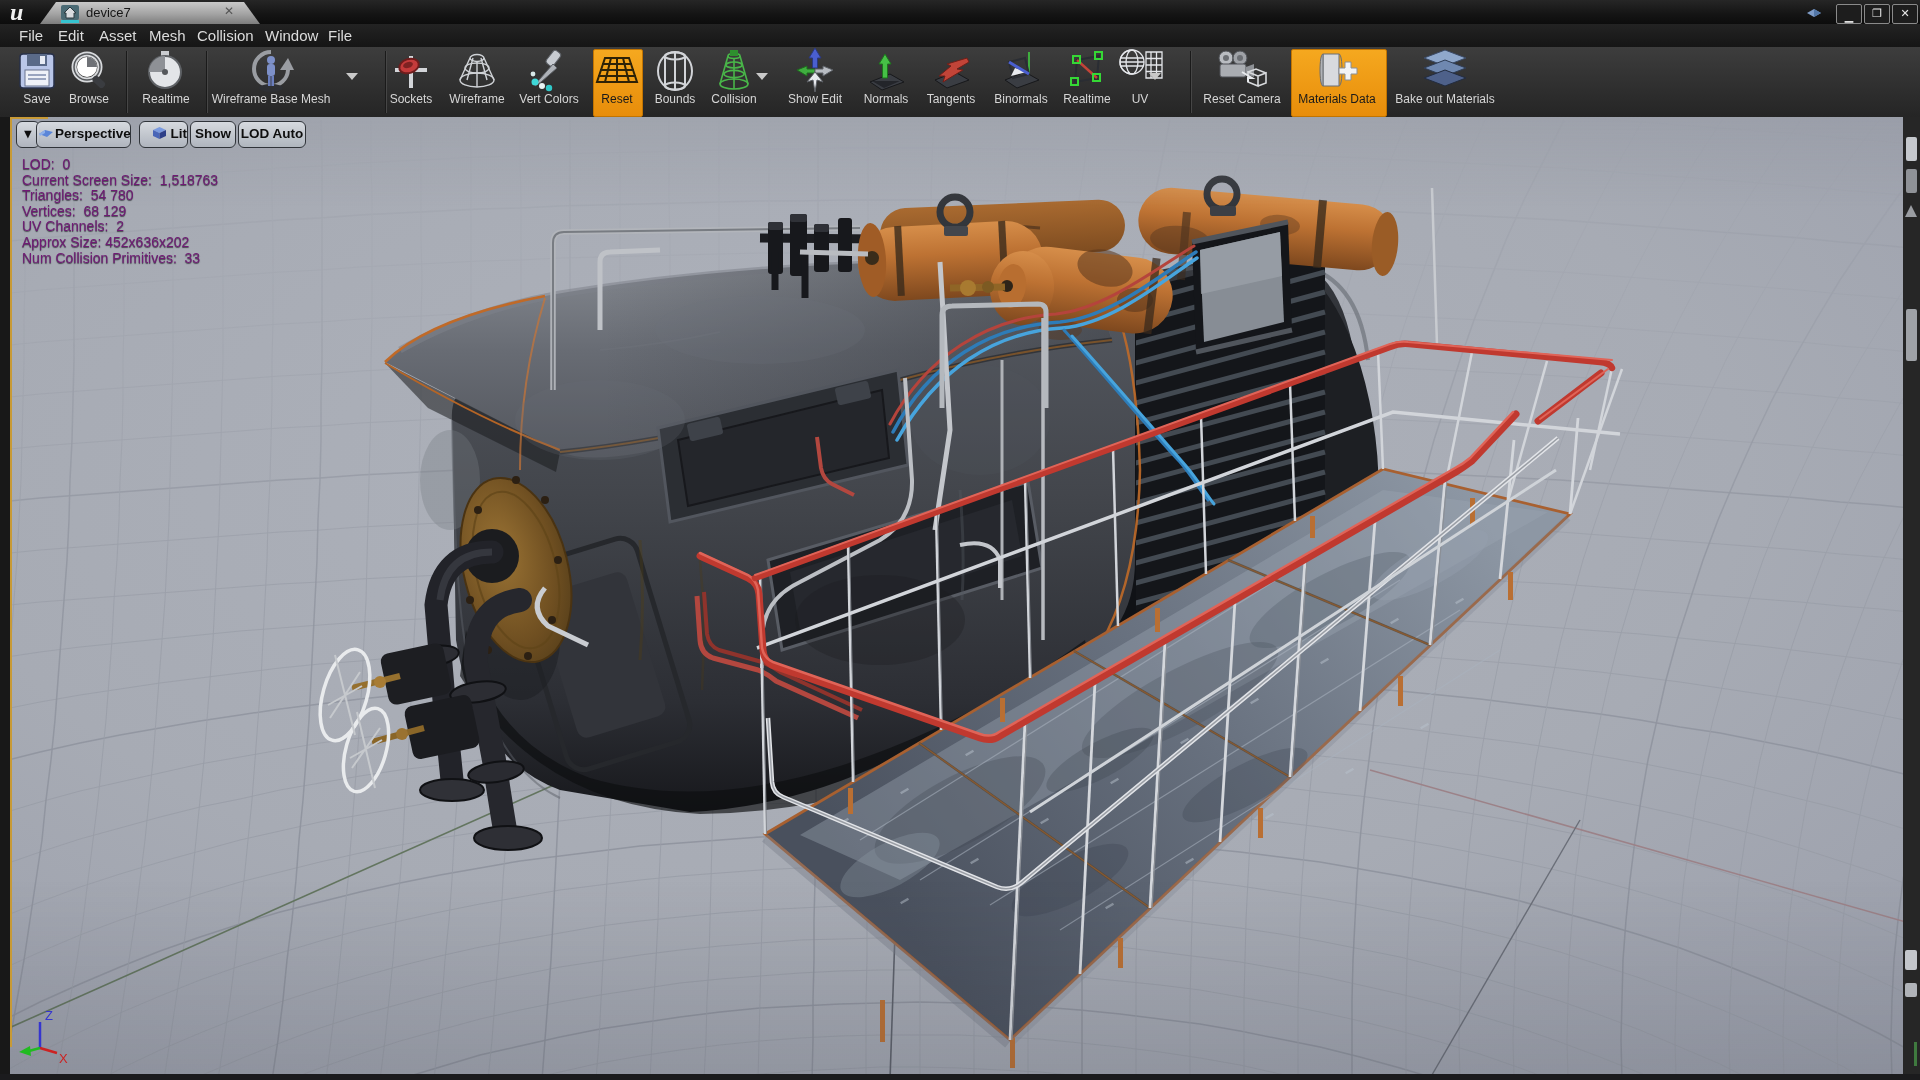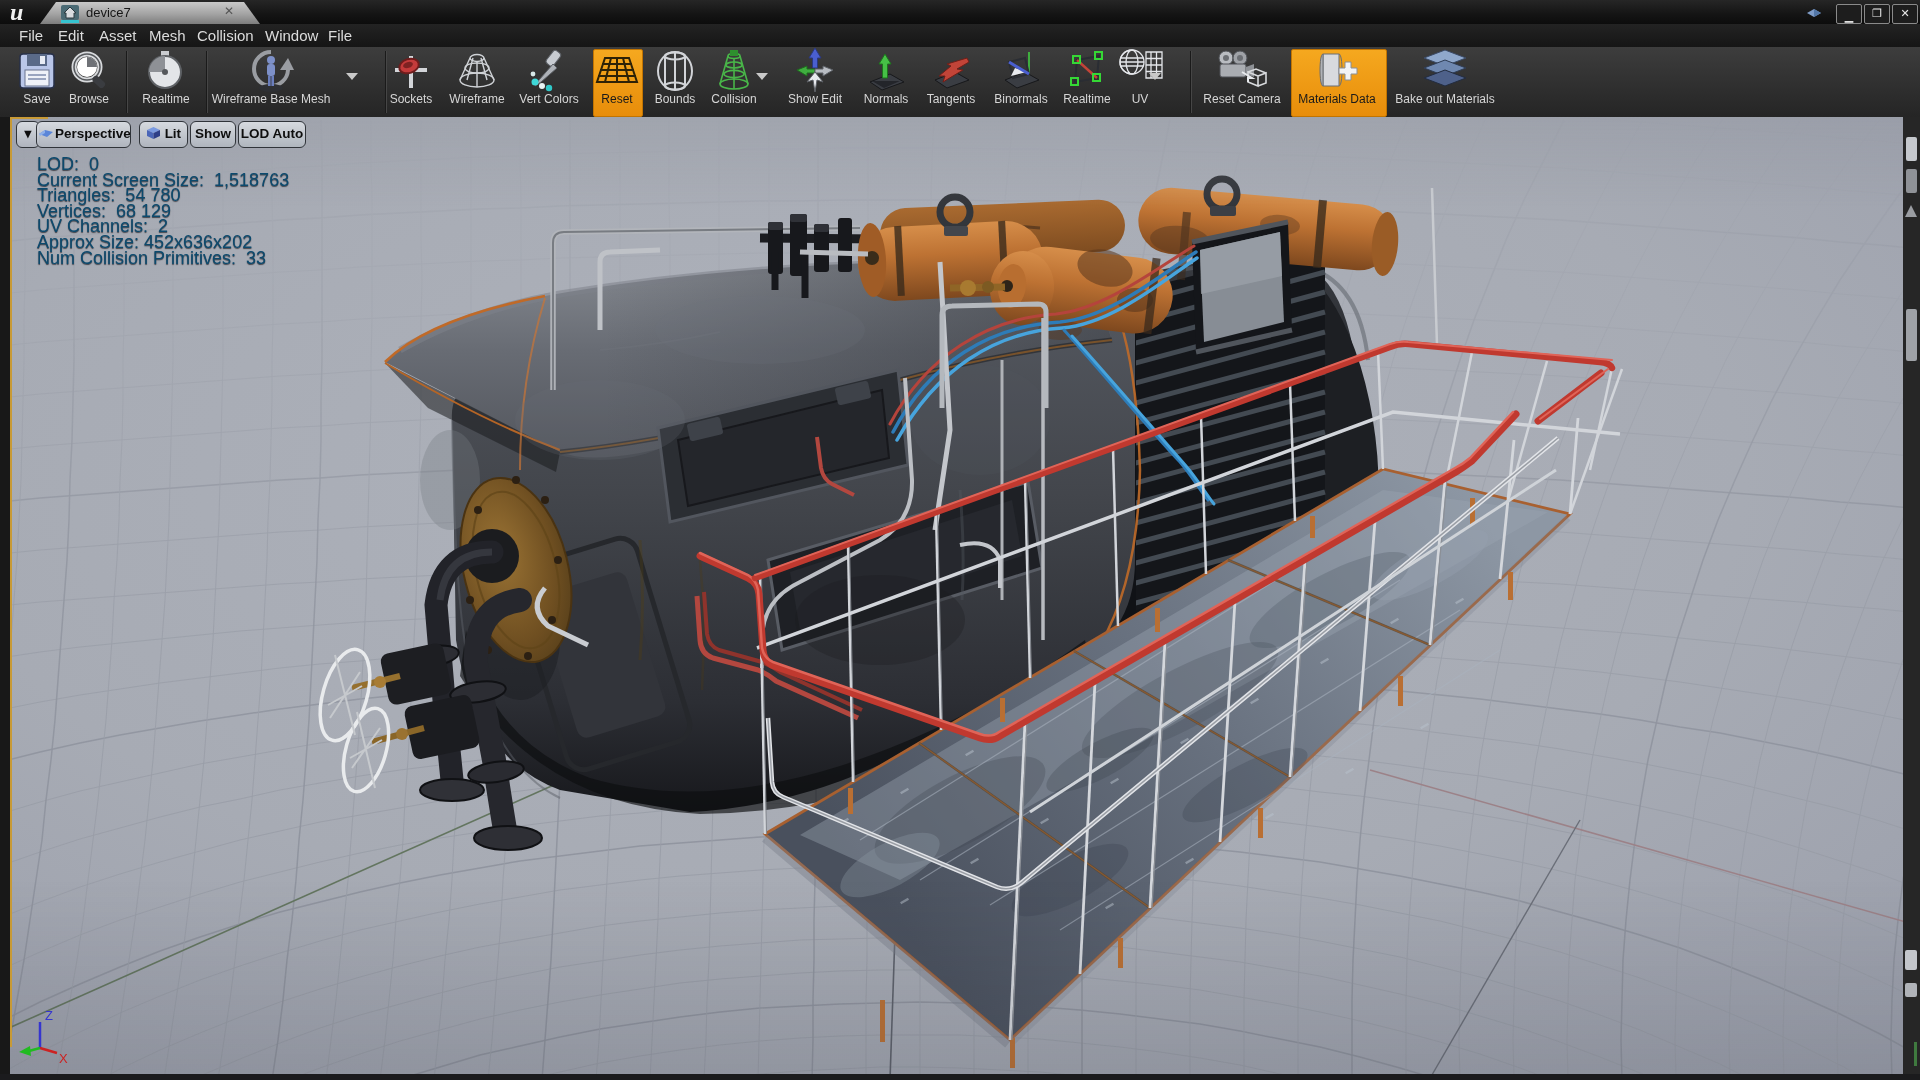--- a/index.html
+++ b/index.html
@@ -23,21 +23,21 @@
   .tlabel{top:92px;font-size:12px;color:#d6d6d6;text-align:center;transform:translateX(-50%);white-space:nowrap;}
   .tlabel.dark{color:#1a1a1a;}
   .tsep{top:51px;width:1px;height:62px;background:#1a1a1a;border-right:1px solid #464646;}
   .obtn{top:49px;height:66px;background:linear-gradient(#f5a81f,#e88d0a);border:1px solid #c27400;border-radius:2px;}
   
   #vp{left:0px;top:117px;width:1920px;height:963px;background:#a7abb4;}
   
   .vbtn{top:4px;height:25px;background:linear-gradient(rgba(216,220,226,.95),rgba(176,181,190,.95));
         border:1px solid #30343a;border-radius:6px;color:#0e0e0e;font-size:13.5px;font-weight:bold;
         line-height:24px;text-align:center;overflow:hidden;white-space:nowrap;}
-  #stats{left:22px;top:40px;font-size:18px;color:#0c4a6e;line-height:15.6px;text-shadow:0 1px 1px rgba(40,40,48,.8);margin-left:15px;}
+  #stats{left:22px;top:40px;font-size:14px;color:#701a75;line-height:15.6px;text-shadow:0 1px 1px rgba(40,40,48,.8);}
 </style>
 </head>
 <body>
 <div id="root">
 
   <div id="titlebar" class="abs"></div>
   <svg class="abs" style="left:6px;top:1px" width="34" height="22" viewBox="0 0 34 22">
     <text x="4" y="19" font-family="Liberation Serif, serif" font-style="italic" font-weight="bold" font-size="24" fill="#f0f0f0">u</text>
   </svg>
   <div id="tab" class="abs"></div>
@@ -719,21 +719,21 @@
   <polygon points="30,1046 19,1052 31,1056" fill="#21bb21"></polygon>
 </g>
 
     </svg>
 
     <div class="vbtn abs" style="left:16px;width:22px;">▾</div>
     <div class="vbtn abs" style="left:36px;width:93px;"><svg width="18" height="12" viewBox="0 0 18 12" style="vertical-align:-1px">
           <path d="M2,7 L8,3 L16,5 L10,10 Z" fill="#5b86d8"></path>
           <path d="M2,7 L8,3 L8,6 L3,9 Z" fill="#8fb0e8"></path>
         </svg>Perspective</div>
-    <div class="vbtn abs" style="left:139px;width:47px;"><svg width="15" height="14" viewBox="0 0 15 14" style="vertical-align:-2px">
+    <div class="vbtn abs" style="left:139px;width:47px;text-align:right;"><svg width="15" height="14" viewBox="0 0 15 14" style="vertical-align:-2px">
           <path d="M7.5,1 L14,4 L7.5,7 L1,4 Z" fill="#7a9ae0"></path>
           <path d="M1,4 L7.5,7 L7.5,13 L1,10 Z" fill="#4a66b8"></path>
           <path d="M14,4 L7.5,7 L7.5,13 L14,10 Z" fill="#2e3f88"></path>
         </svg> Lit</div>
     <div class="vbtn abs" style="left:190px;width:44px;">Show</div>
     <div class="vbtn abs" style="left:238px;width:66px;">LOD Auto</div>
     <div id="stats" class="abs">LOD:&nbsp; 0<br>Current Screen Size:&nbsp; 1,518763<br>Triangles:&nbsp; 54 780<br>Vertices:&nbsp; 68 129<br>UV Channels:&nbsp; 2<br>Approx Size: 452x636x202<br>Num Collision Primitives:&nbsp; 33</div>
 
     <div class="abs" style="left:10px;top:0px;width:2px;height:930px;background:#c89a35"></div>
     <div class="abs" style="left:10px;top:0px;width:38px;height:2px;background:#c89a35"></div>

